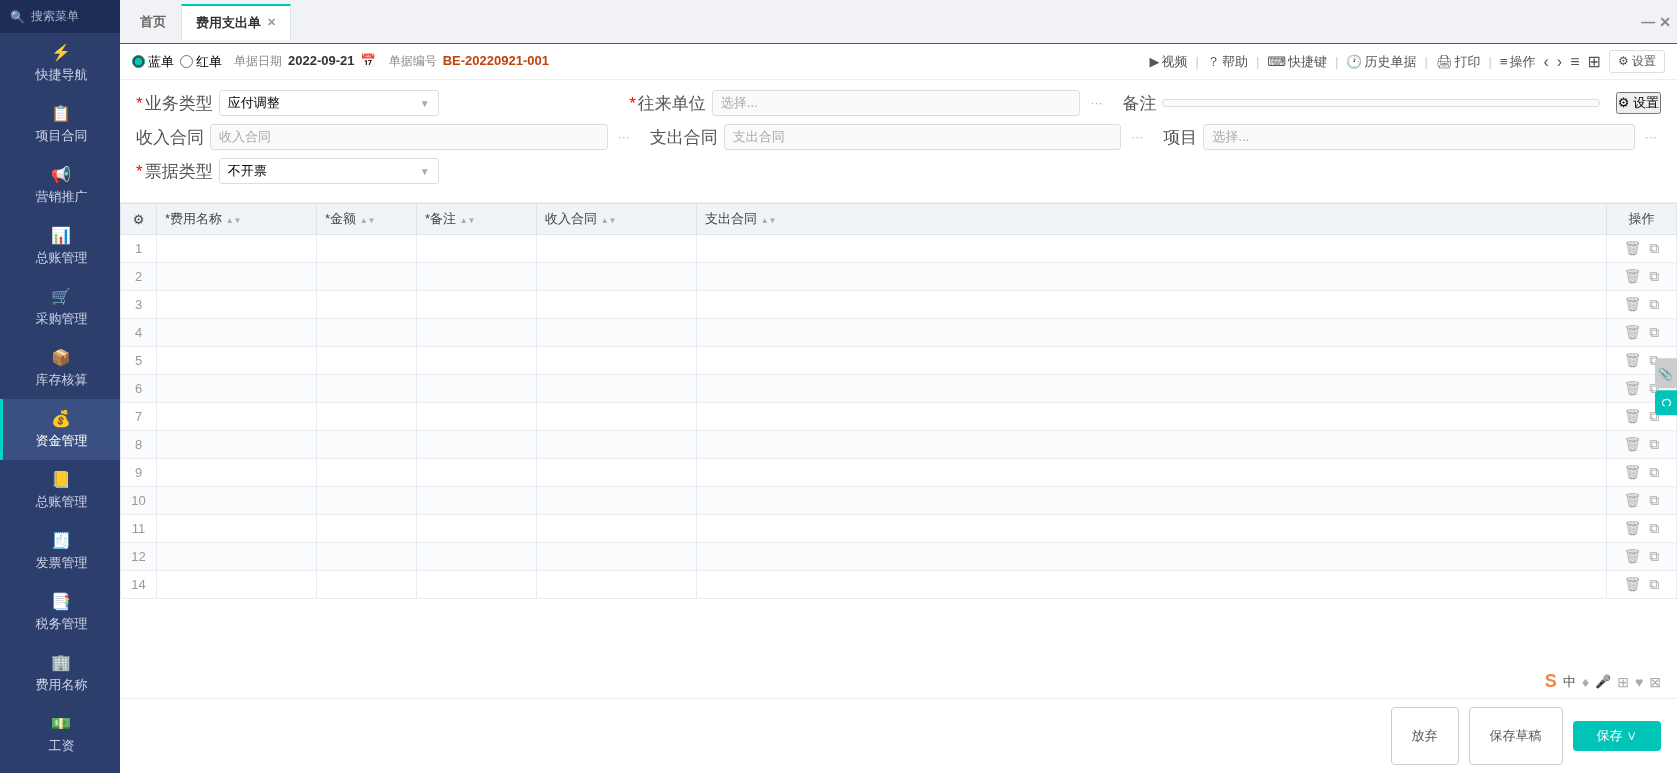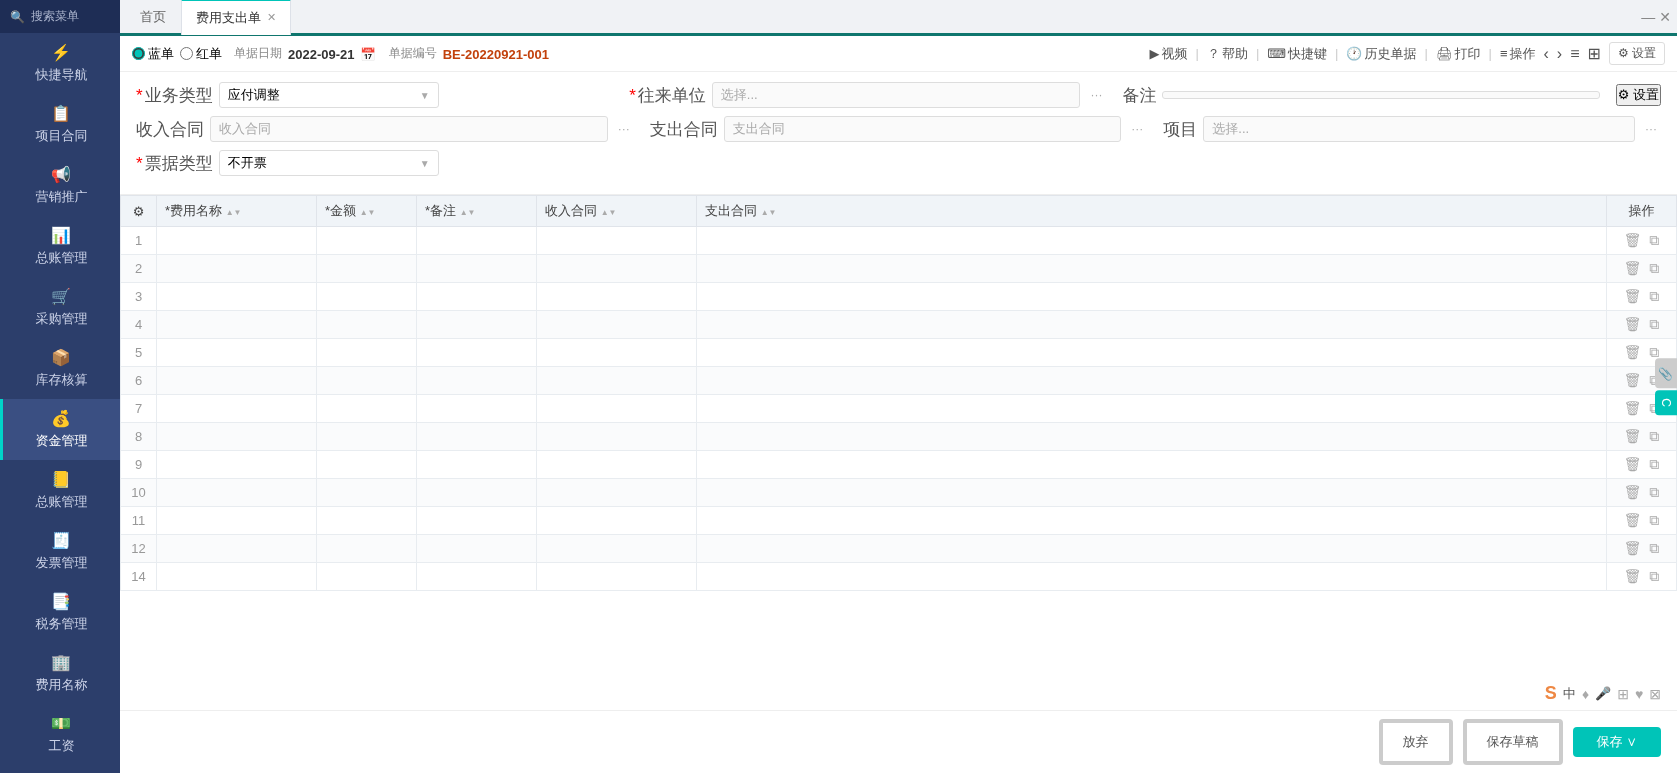--- a/index.html
+++ b/index.html
@@ -45,24 +45,25 @@
       flex-direction: column;
       height: 100%;
       overflow: hidden;
     }
 
     
     .tab-bar {
       background: #f0f2f5;
       display: flex;
       align-items: center;
-      border-bottom: 3px solid #0f766e;
-      height: 36px;
+      border-bottom: 1px solid #0f766e;
+      height: 44px;
       padding: 0 6px;
       flex-shrink: 0;
+      font-weight: bold;
     }
     .tab {
       padding: 0 14px;
       height: 36px;
       display: flex;
       align-items: center;
       cursor: pointer;
       font-size: 13px;
       color: #666;
       gap: 6px;
@@ -92,21 +93,21 @@
       align-items: center;
       padding: 6px 12px;
       border-bottom: 1px solid #eee;
       gap: 12px;
       flex-shrink: 0;
       flex-wrap: wrap;
     }
     .toolbar-radio { display: flex; align-items: center; gap: 6px; }
     .radio-label { display: flex; align-items: center; gap: 3px; cursor: pointer; font-size: 12px; }
     .radio-blue { accent-color: #00c4b8; }
-    .toolbar-field { display: flex; align-items: flex-end; gap: 6px; font-size: 12px; color: #444; }
+    .toolbar-field { display: flex; align-items: flex-start; gap: 6px; font-size: 12px; color: #444; }
     .toolbar-field label { color: #888; font-size: 12px; }
     .toolbar-right { margin-left: auto; display: flex; align-items: center; gap: 8px; font-size: 12px; color: #555; }
     .toolbar-right span { cursor: pointer; display: flex; align-items: center; gap: 2px; }
     .toolbar-right .btn-set {
       background: #fff;
       border: 1px solid #ddd;
       border-radius: 3px;
       padding: 2px 8px;
       cursor: pointer;
       font-size: 12px;
@@ -209,23 +210,23 @@
       display: flex;
       align-items: center;
       justify-content: flex-end;
       padding: 8px 16px;
       border-top: 1px solid #eee;
       gap: 10px;
       background: #fff;
       flex-shrink: 0;
     }
     .btn {
-      padding: 10px 20px;
+      padding: 19px 20px;
       border-radius: 4px;
-      border: 4px solid #f97316;
+      border: 1px solid #f97316;
       cursor: pointer;
       font-size: 13px;
     }
     .btn-discard { background: #fff; color: #555; border-color: #ccc; }
     .btn-draft { background: #fff; color: #555; border-color: #ccc; }
     .btn-save { background: #00c4b8; color: #fff; border: none; padding: 6px 24px; }
 
     
     .bottom-icons {
       display: flex;

